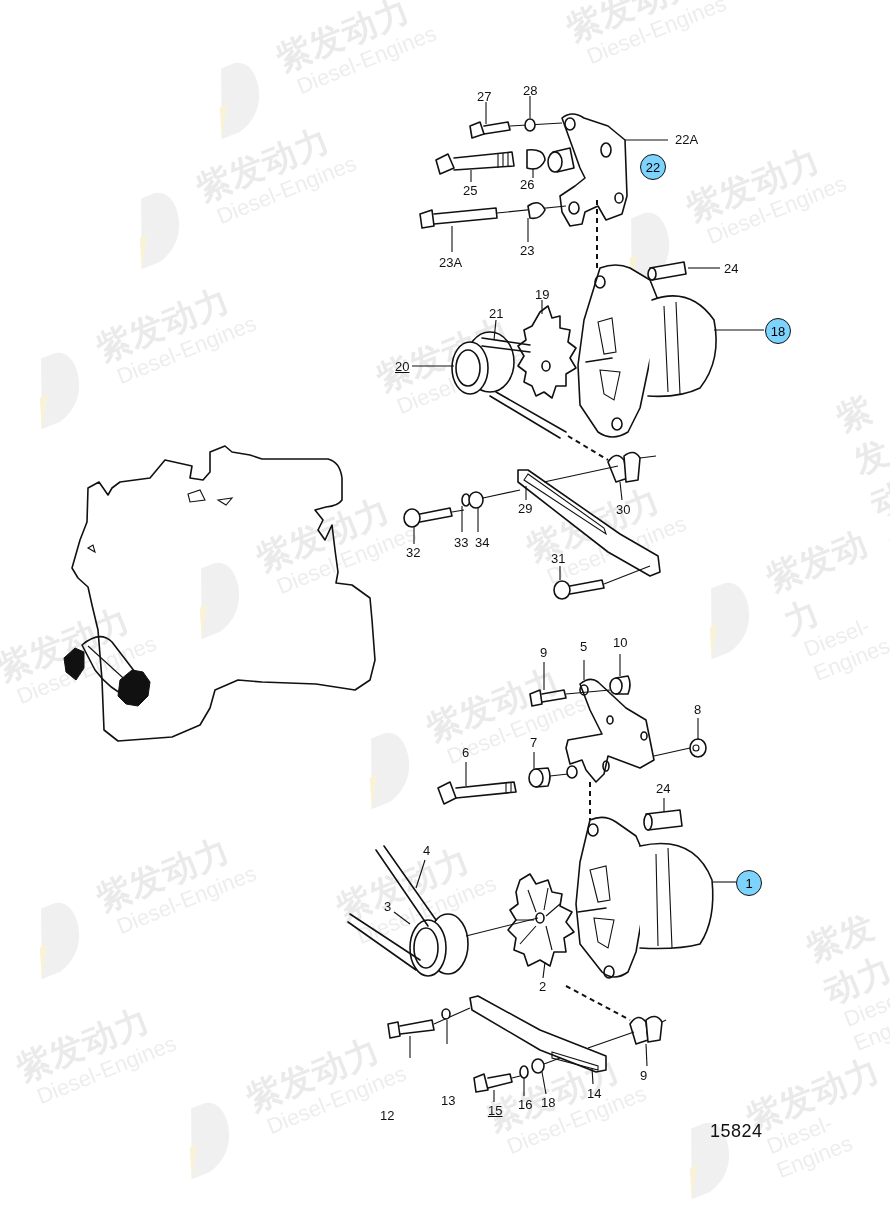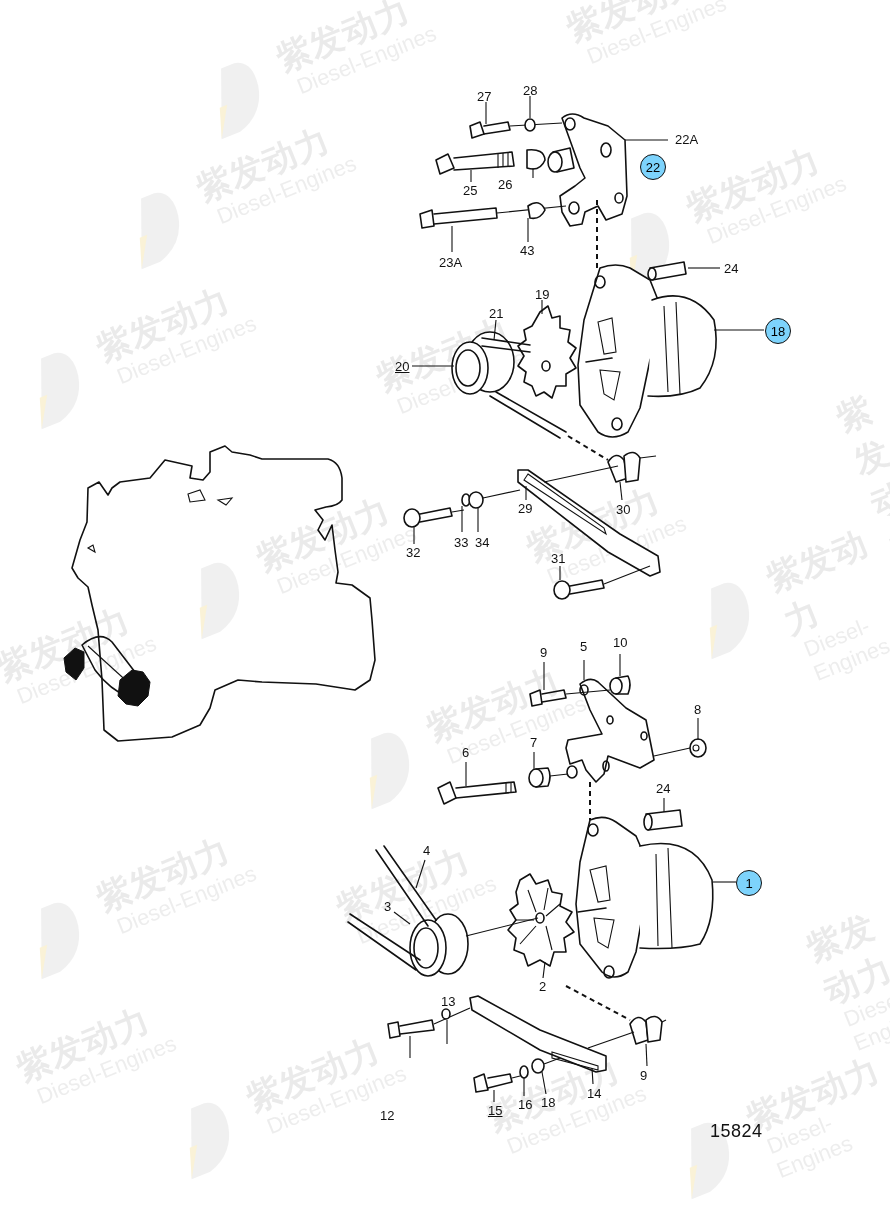--- a/index.html
+++ b/index.html
@@ -384,23 +384,23 @@
       <line class="thin" x1="542" y1="1072" x2="546" y2="1094"></line>
       <line class="thin" x1="592" y1="1068" x2="593" y2="1084"></line>
     </g>
   </svg>
 
   <span class="lbl" style="left:477px;top:90px;text-align:center;">27</span>
   <span class="lbl" style="left:523px;top:84px;">28</span>
   <span class="lbl" style="left:675px;top:133px;">22A</span>
   <span class="circ" style="left:640px;top:154px;">22</span>
   <span class="lbl" style="left:463px;top:184px;">25</span>
-  <span class="lbl" style="left:498px;top:178px;text-align:right;">26</span>
+  <span class="lbl" style="left:520px;top:178px;text-align:right;">26</span>
   <span class="lbl" style="left:439px;top:256px;">23A</span>
-  <span class="lbl" style="left:520px;top:244px;">43</span>
+  <span class="lbl" style="left:520px;top:244px;">23</span>
   <span class="lbl" style="left:724px;top:262px;">24</span>
   <span class="lbl" style="left:535px;top:288px;">19</span>
   <span class="lbl" style="left:489px;top:307px;">21</span>
   <span class="lbl" style="left:395px;top:360px;text-decoration:underline;">20</span>
   <span class="circ" style="left:765px;top:318px;">18</span>
   <span class="lbl" style="left:616px;top:503px;">30</span>
   <span class="lbl" style="left:518px;top:502px;">29</span>
   <span class="lbl" style="left:406px;top:546px;">32</span>
   <span class="lbl" style="left:454px;top:536px;">33</span>
   <span class="lbl" style="left:475px;top:536px;">34</span>
@@ -411,21 +411,21 @@
   <span class="lbl" style="left:613px;top:636px;">10</span>
   <span class="lbl" style="left:694px;top:703px;">8</span>
   <span class="lbl" style="left:462px;top:746px;">6</span>
   <span class="lbl" style="left:530px;top:736px;">7</span>
   <span class="lbl" style="left:656px;top:782px;">24</span>
   <span class="lbl" style="left:423px;top:844px;">4</span>
   <span class="lbl" style="left:384px;top:900px;">3</span>
   <span class="circ" style="left:736px;top:870px;">1</span>
   <span class="lbl" style="left:539px;top:980px;">2</span>
   <span class="lbl" style="left:380px;top:1061px;margin-top:48px;">12</span>
-  <span class="lbl" style="left:441px;top:995px;">13</span>
+  <span class="lbl" style="left:441px;top:1094px;">13</span>
   <span class="lbl" style="left:640px;top:1069px;">9</span>
   <span class="lbl" style="left:488px;top:1104px;text-decoration:underline;">15</span>
   <span class="lbl" style="left:518px;top:1098px;">16</span>
   <span class="lbl" style="left:541px;top:1096px;">18</span>
   <span class="lbl" style="left:587px;top:1087px;">14</span>
 
   <span class="ref" style="left:710px;top:1121px;">15824</span>
 </div>
 
 </body></html>

